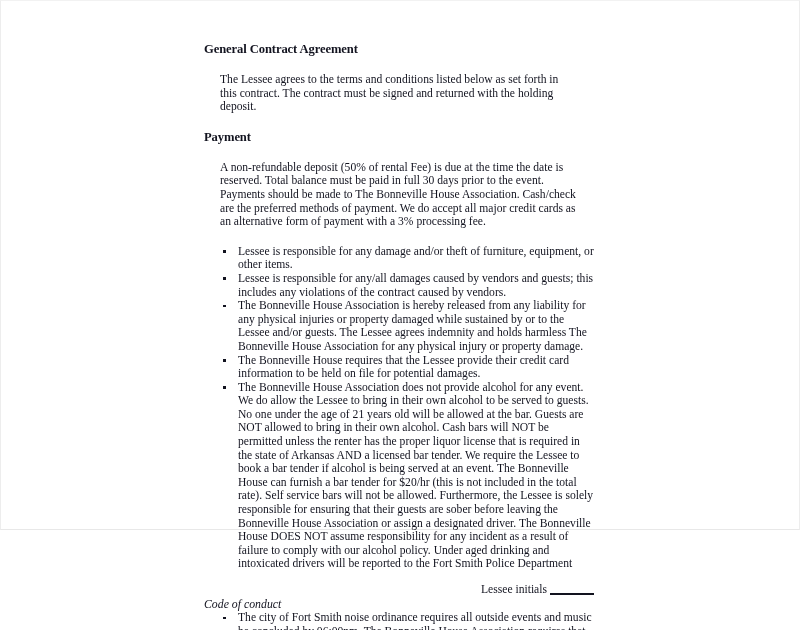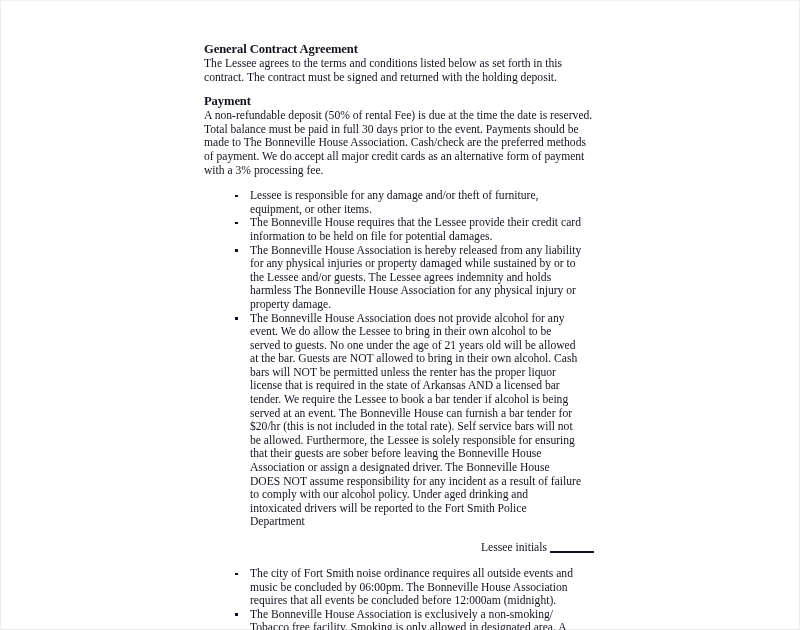--- a/index.html
+++ b/index.html
@@ -9,21 +9,21 @@
   }
   body {
     width: 800px;
     height: 630px;
     overflow: hidden;
     font-family: "Liberation Serif", "DejaVu Serif", serif;
   }
   .page {
     position: relative;
     width: 800px;
-    height: 630px;
+    height: 530px;
     box-sizing: border-box;
     background: #ffffff;
     border-left: 1px solid #ededed;
     border-right: 1px solid #ededed;
     border-top: 1px solid #f2f2f2;
     border-bottom: 1px solid #e8e8e8;
   }
   .doc {
     position: absolute;
     left: 203px;
@@ -38,32 +38,32 @@
     font-size: 12.6px;
     line-height: 15px;
     font-weight: bold;
     margin: 0 0 0 0;
     letter-spacing: -0.1px;
   }
   .sec-title.spaced {
     margin-top: 10px;
   }
   p.para {
-    margin: 0;
+    margin: 16px;
     text-align: left;
   }
   .subhead {
     font-style: italic;
     font-size: 11.8px;
     line-height: 14px;
     margin: 0;
   }
   ul.bullets {
     list-style: none;
-    margin: 12px;
+    margin: 0;
     padding: 0;
   }
   ul.bullets > li {
     position: relative;
     padding-left: 34px;
     margin: 0;
     line-height: 13.6px;
   }
   ul.bullets > li::before {
     content: "";
@@ -97,29 +97,31 @@
 
     <h1 class="sec-title">General Contract Agreement</h1>
     <p class="para">The Lessee agrees to the terms and conditions listed below as set forth in this contract. The contract must be signed and returned with the holding deposit.</p>
 
     <h1 class="sec-title spaced">Payment</h1>
     <p class="para">A non-refundable deposit (50% of rental Fee) is due at the time the date is reserved. Total balance must be paid in full 30 days prior to the event. Payments should be made to The Bonneville House Association. Cash/check are the preferred methods of payment. We do accept all major credit cards as an alternative form of payment with a 3% processing fee.</p>
 
 
     <ul class="bullets">
       <li>Lessee is responsible for any damage and/or theft of furniture, equipment, or other items.</li>
+      <li>Lessee is responsible for any/all damages caused by vendors and guests; this includes any violations of the contract caused by vendors.</li>
+      <li> The Bonneville House Association is hereby released from any liability for any physical injuries or property damaged while sustained by or to the Lessee and/or guests. The Lessee agrees indemnity and holds harmless The Bonneville House Association for any physical injury or property damage.</li>
       <li>The Bonneville House requires that the Lessee provide their credit card information to be held on file for potential damages.</li>
-      <li> The Bonneville House Association is hereby released from any liability for any physical injuries or property damaged while sustained by or to the Lessee and/or guests. The Lessee agrees indemnity and holds harmless The Bonneville House Association for any physical injury or property damage.</li>
       <li>The Bonneville House Association does not provide alcohol for any event. We do allow the Lessee to bring in their own alcohol to be served to guests. No one under the age of 21 years old will be allowed at the bar. Guests are NOT allowed to bring in their own alcohol. Cash bars will NOT be permitted unless the renter has the proper liquor license that is required in the state of Arkansas AND a licensed bar tender. We require the Lessee to book a bar tender if alcohol is being served at an event. The Bonneville House can furnish a bar tender for $20/hr (this is not included in the total rate). Self service bars will not be allowed. Furthermore, the Lessee is solely responsible for ensuring that their guests are sober before leaving the Bonneville House Association or assign a designated driver. The Bonneville House DOES NOT assume responsibility for any incident as a result of failure to comply with our alcohol policy. Under aged drinking and intoxicated drivers will be reported to the Fort Smith Police Department</li>
     </ul>
 
     <div class="initials-line">
       <span>Lessee initials</span><span class="initials-rule"></span>
     </div>
 
+    <div class="subhead">Code of conduct</div>
 
     <ul class="bullets">
       <li>The city of Fort Smith noise ordinance requires all outside events and music be concluded by 06:00pm. The Bonneville House Association requires that all events be concluded before 12:000am (midnight).</li>
       <li>The Bonneville House Association is exclusively a non-smoking/ Tobacco free facility. Smoking is only allowed in designated area. A $200 fee will be applied to final bill if this rule is violated.</li>
     </ul>
 
   </div>
 </div>
 
 </body></html>

